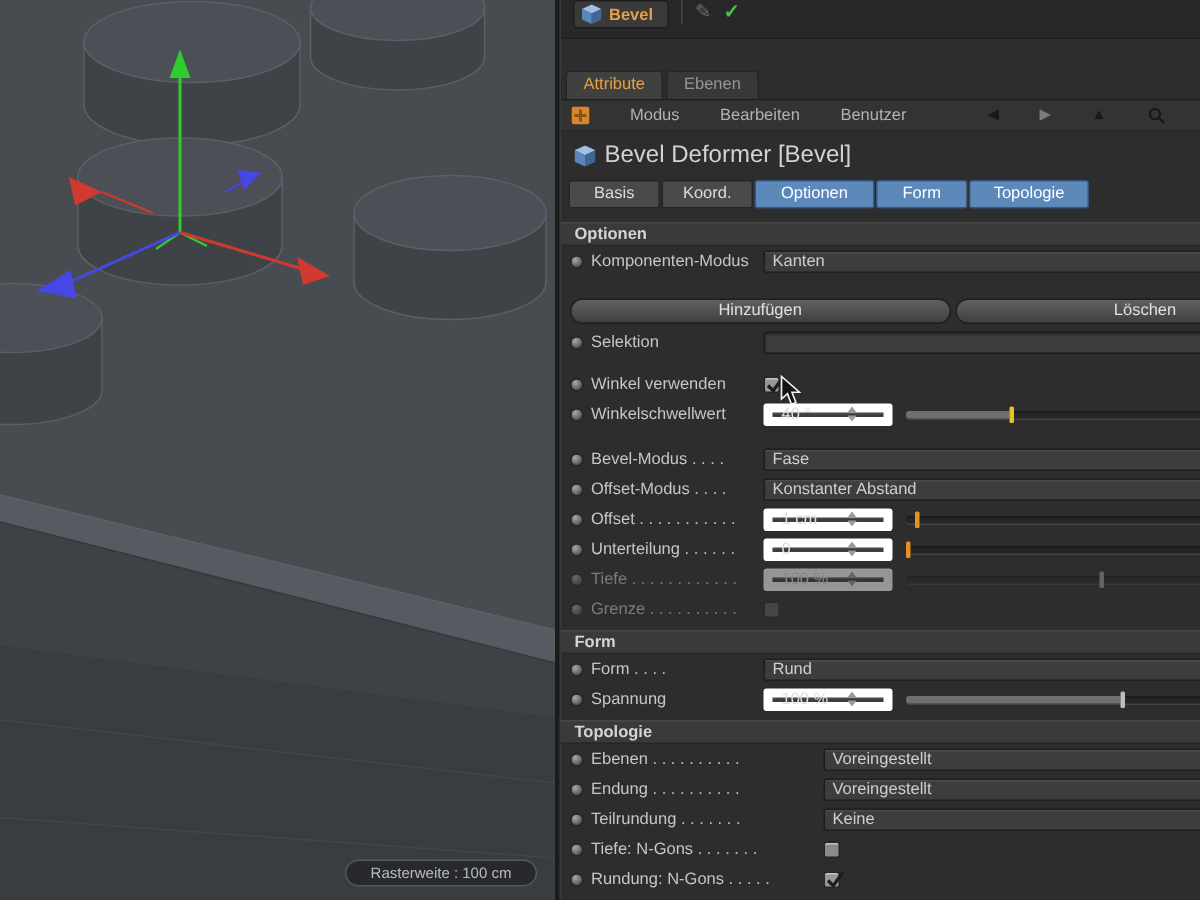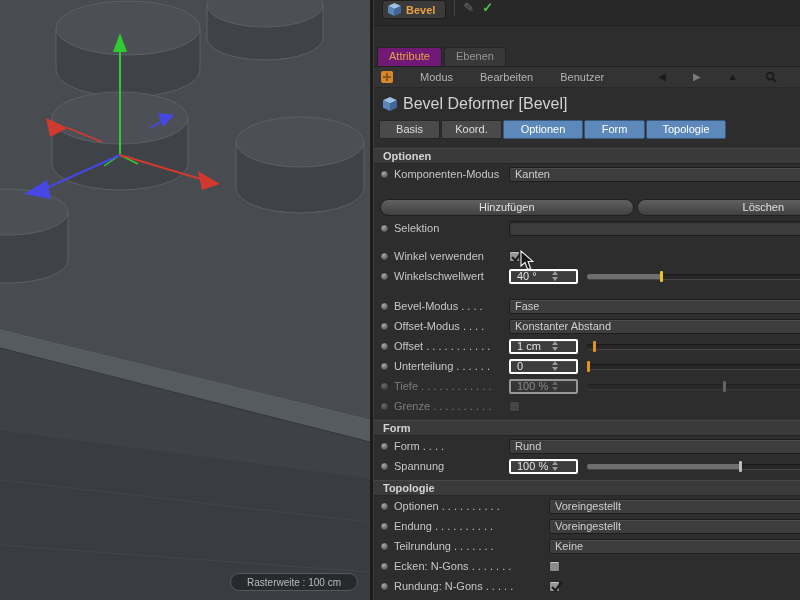--- a/index.html
+++ b/index.html
@@ -18,21 +18,21 @@
 
   .topbar { height:26px; background:#282828; border-bottom:1px solid #202020; display:flex; align-items:flex-start; gap:8px; padding:0 8px; }
   .bevel-chip { display:flex; align-items:center; gap:5px; background:#3a3a3a; border:1px solid #1e1e1e; border-radius:3px; padding:2px 10px 2px 5px; }
   .bevel-chip span.txt { color:#e6a144; font-weight:bold; font-size:11px; }
   .vsep { width:1px; height:16px; background:#454545; }
   .pen-glyph { color:#6f6f6f; font-size:13px; }
   .ok-glyph { color:#49c24d; font-size:13px; font-weight:bold; }
 
   .tabs-row { display:flex; gap:2px; margin-top:21px; padding-left:3px; border-bottom:1px solid #1f1f1f; height:20px; }
   .tab { padding:2px 11px 3px; background:#383838; color:#969696; border:1px solid #242424; border-bottom:none; border-radius:3px 3px 0 0; font-size:11px; }
-  .tab.active { background:#701a75; color:#e6a144; }
+  .tab.active { background:#404040; color:#e6a144; }
 
   .menu-row { height:21px; background:#333; border-bottom:1px solid #282828; display:flex; align-items:center; gap:27px; padding:0 7px; }
   .menu-item { color:#b2b2b2; }
   .menu-spacer { flex:1; }
   .nav-ico { color:#191919; font-size:10px; line-height:10px; }
   .nav-ico.dim { color:#7b7b7b; }
 
   .title-row { display:flex; align-items:center; gap:6px; padding:7px 9px 3px; }
   .title-row .ttl { color:#d2d2d2; font-size:16px; }
 
@@ -55,21 +55,21 @@
     box-shadow:inset 0 1px 0 #4c4c4c; display:flex; align-items:center; padding:0 5px; color:#cfcfcf; }
   .dd-val { flex:1; white-space:nowrap; overflow:hidden; }
   .dd-caret { width:0; height:0; border-left:4px solid transparent; border-right:4px solid transparent; border-top:5px solid #1c1c1c; flex:none; }
 
   .btn { flex:1; height:17px; background:linear-gradient(#606060,#404040); border:1px solid #1f1f1f; border-radius:9px;
     color:#e0e0e0; display:flex; align-items:center; justify-content:center; font-size:11px; }
 
   .txt-input { flex:1; height:15px; background:#3d3d3d; border:1px solid #1c1c1c; border-radius:2px;
     box-shadow:inset 0 1px 2px #242424; color:#ddd; font-size:11px; padding:0 4px; outline:none; }
 
-  .spin { width:69px; flex:none; height:15px; background:#3d3d3d; border:2px solid #ffffff; border-radius:2px;
+  .spin { width:86px; flex:none; height:15px; background:#3d3d3d; border:6px solid #ffffff; border-radius:2px;
     box-shadow:inset 0 1px 0 #4c4c4c; display:flex; align-items:center; padding:0 18px 0 6px; color:#e0e0e0; }
   .spin .val { flex:1; white-space:nowrap; }
   .spin .arrows { display:flex; flex-direction:column; gap:2px; }
   .tri-up { width:0; height:0; border-left:3px solid transparent; border-right:3px solid transparent; border-bottom:4px solid #9a9a9a; }
   .tri-dn { width:0; height:0; border-left:3px solid transparent; border-right:3px solid transparent; border-top:4px solid #9a9a9a; }
 
   .slider { flex:1; height:13px; position:relative; margin-left:4px; }
   .groove { position:absolute; left:0; right:0; top:4px; height:5px; background:#262626; border-radius:2px;
     box-shadow:inset 0 1px 1px #191919, 0 1px 0 #454545; }
   .fill { position:absolute; top:4px; height:5px; background:#6f6f6f; border-radius:2px 0 0 2px; }
@@ -365,21 +365,21 @@
         <div class="groove"></div>
         <div class="fill" style="left:0; width:50%;"></div>
         <div class="tick" style="left:50%; background:#bdbdbd;"></div>
       </div>
     </div>
 
     <div class="section-header" style="margin-top:4px;">Topologie</div>
 
     <div class="row">
       <span class="bullet"></span>
-      <span class="lbl wide">Optionen . . . . . . . . . .</span>
+      <span class="lbl wide">Ebenen . . . . . . . . . .</span>
       <div class="dropdown">
         <span class="dd-val">Voreingestellt</span>
         <span class="dd-caret"></span>
       </div>
     </div>
 
     <div class="row">
       <span class="bullet"></span>
       <span class="lbl wide">Endung . . . . . . . . . .</span>
       <div class="dropdown">
@@ -392,21 +392,21 @@
       <span class="bullet"></span>
       <span class="lbl wide">Teilrundung . . . . . . .</span>
       <div class="dropdown">
         <span class="dd-val">Keine</span>
         <span class="dd-caret"></span>
       </div>
     </div>
 
     <div class="row">
       <span class="bullet"></span>
-      <span class="lbl wide">Ecken: N-Gons . . . . . . .</span>
+      <span class="lbl wide">Tiefe: N-Gons . . . . . . .</span>
       <span class="cb off"></span>
     </div>
 
     <div class="row">
       <span class="bullet"></span>
       <span class="lbl wide">Rundung: N-Gons . . . . .</span>
       <span class="cb">
         <svg width="14" height="13" viewBox="0 0 14 13">
           <path d="M2,7 L5.5,10.5 L12,1.5" stroke="#1d1d1d" stroke-width="2.2" fill="none"></path>
         </svg>

